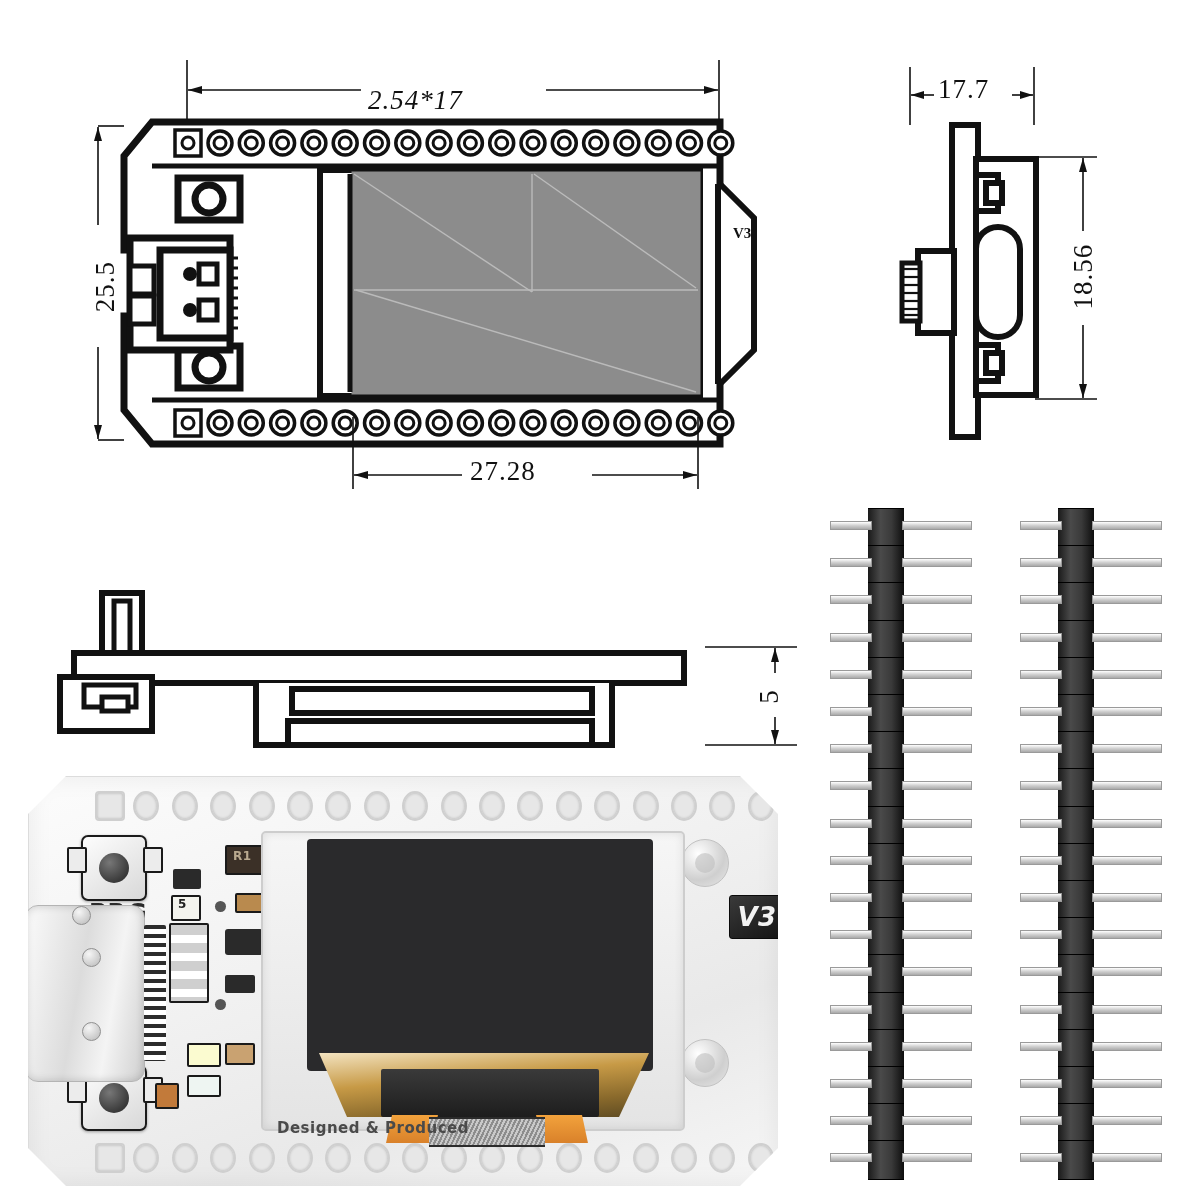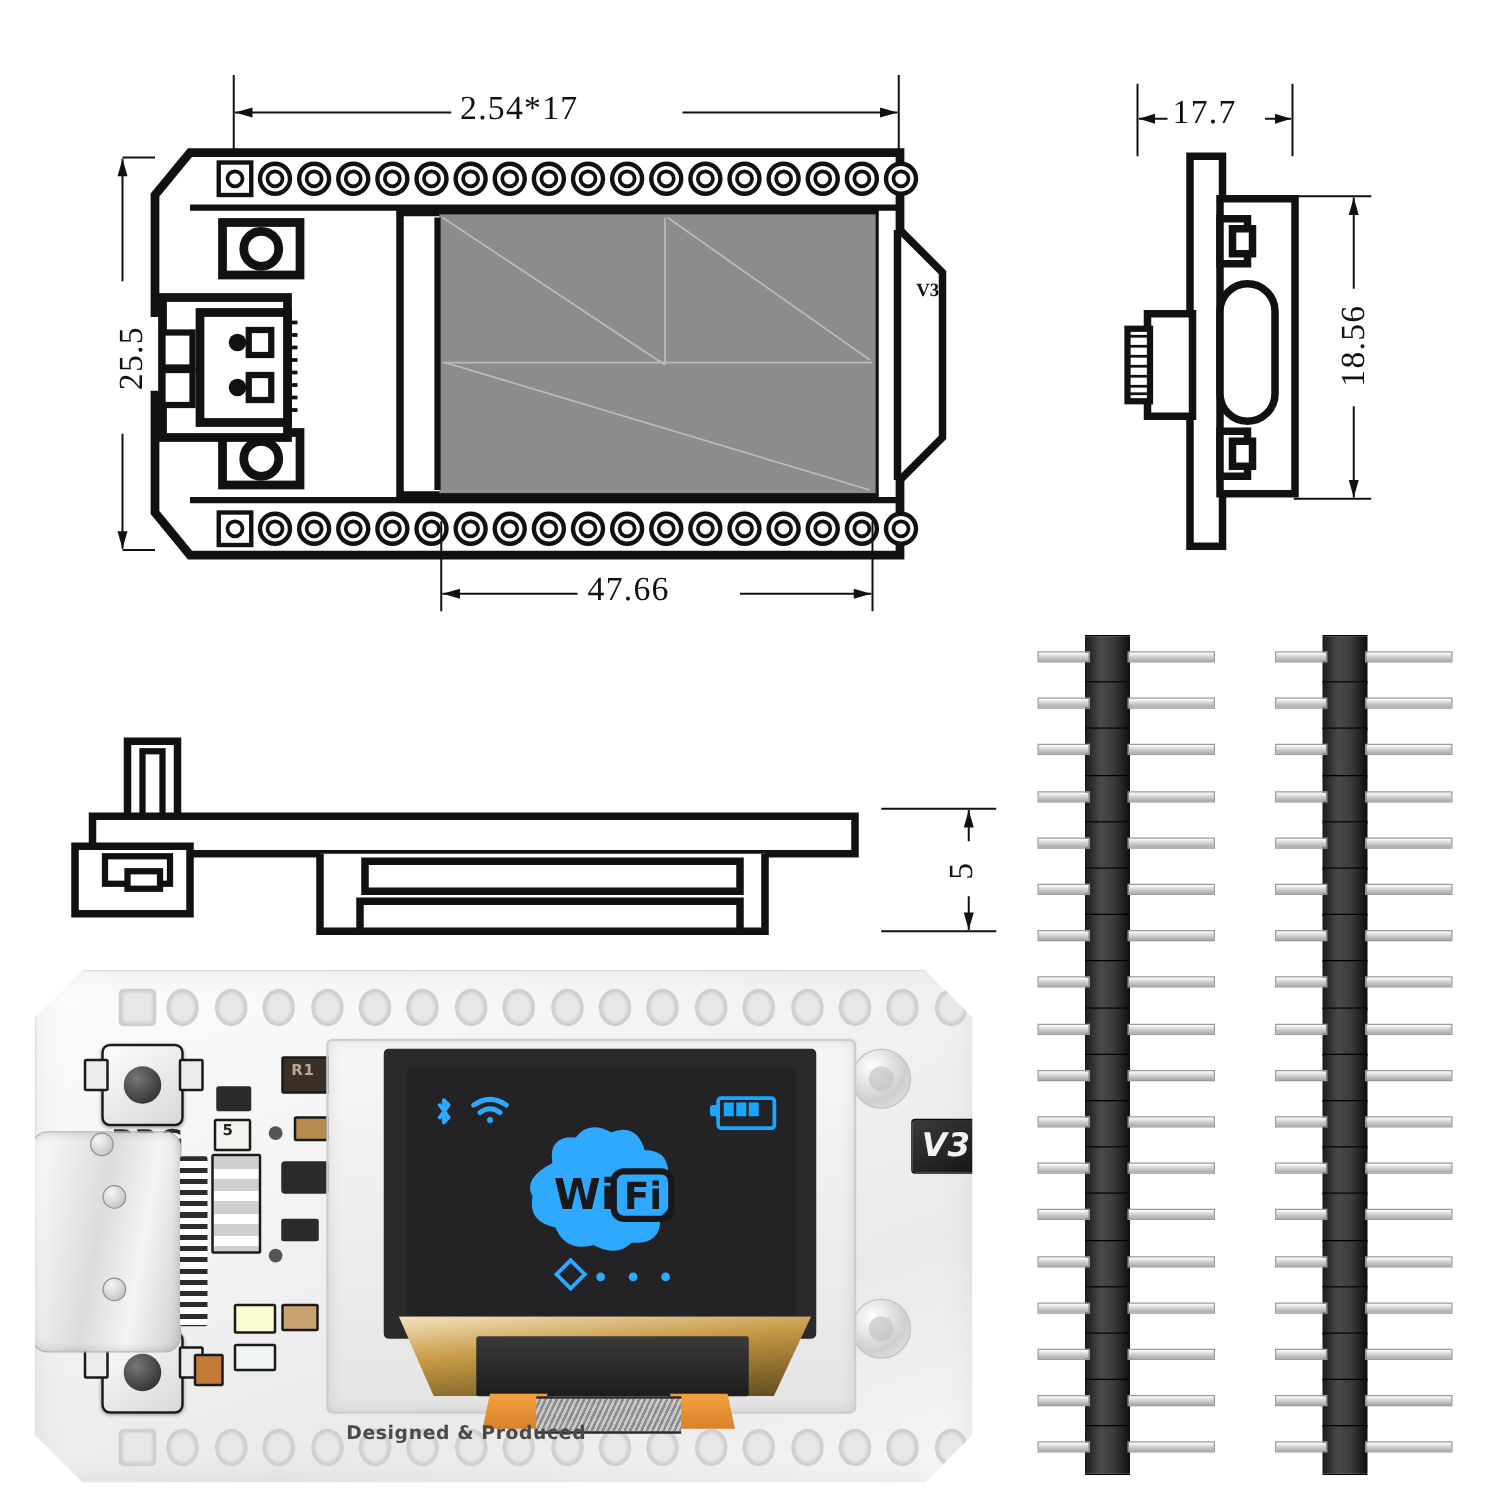--- a/index.html
+++ b/index.html
@@ -87,21 +87,21 @@
 
     <div class="abs" style="left:186px;top:60px;width:534px;height:46px;">
       <svg width="534" height="46" viewBox="0 0 534 46">
         <line x1="1" y1="0" x2="1" y2="75" stroke="#111" stroke-width="1.6"></line>
         <line x1="533" y1="0" x2="533" y2="75" stroke="#111" stroke-width="1.6"></line>
         <line x1="2" y1="30" x2="175" y2="30" stroke="#111" stroke-width="1.6"></line>
         <line x1="360" y1="30" x2="532" y2="30" stroke="#111" stroke-width="1.6"></line>
         <polygon points="2,30 16,26 16,34" fill="#111"></polygon>
         <polygon points="532,30 518,26 518,34" fill="#111"></polygon>
       </svg>
-      <div class="dim abs" style="left:182px;top:13px;">2.54*17</div>
+      <div class="dim abs" style="left:182px;top:27px;font-style:italic;">2.54*17</div>
     </div>
 
     <div class="abs" style="left:84px;top:125px;width:40px;height:316px;">
       <svg width="40" height="316" viewBox="0 0 40 316">
         <line x1="14" y1="1" x2="40" y2="1" stroke="#111" stroke-width="1.6"></line>
         <line x1="14" y1="315" x2="40" y2="315" stroke="#111" stroke-width="1.6"></line>
         <line x1="14" y1="2" x2="14" y2="100" stroke="#111" stroke-width="1.6"></line>
         <line x1="14" y1="222" x2="14" y2="314" stroke="#111" stroke-width="1.6"></line>
         <polygon points="14,2 10,16 18,16" fill="#111"></polygon>
         <polygon points="14,314 10,300 18,300" fill="#111"></polygon>
@@ -246,21 +246,21 @@
 
     <div class="abs" style="left:352px;top:447px;width:347px;height:48px;">
       <svg width="347" height="48" viewBox="0 0 347 48">
         <line x1="1" y1="-30" x2="1" y2="42" stroke="#111" stroke-width="1.6"></line>
         <line x1="346" y1="-30" x2="346" y2="42" stroke="#111" stroke-width="1.6"></line>
         <line x1="2" y1="28" x2="110" y2="28" stroke="#111" stroke-width="1.6"></line>
         <line x1="240" y1="28" x2="345" y2="28" stroke="#111" stroke-width="1.6"></line>
         <polygon points="2,28 16,24 16,32" fill="#111"></polygon>
         <polygon points="345,28 331,24 331,32" fill="#111"></polygon>
       </svg>
-      <div class="dim abs" style="left:118px;top:11px;">47.66</div>
+      <div class="dim abs" style="left:118px;top:11px;">27.28</div>
     </div>
 
 
   </div>
 
   <div class="abs" style="left:880px;top:55px;width:320px;height:430px;">
 
     <div class="abs" style="left:28px;top:12px;width:128px;height:44px;">
       <svg width="128" height="44" viewBox="0 0 128 44">
         <line x1="2" y1="0" x2="2" y2="58" stroke="#111" stroke-width="1.6"></line>
@@ -538,60 +538,28 @@
       <div class="smd pale" style="left:126px;top:306px;width:20px;height:22px;background:#c27a3a;"></div>
 
       <div class="standoff" style="left:242px;top:62px;"></div>
       <div class="standoff" style="left:242px;top:142px;"></div>
       <div class="standoff" style="left:242px;top:262px;"></div>
       <div class="standoff" style="left:652px;top:62px;"></div>
       <div class="standoff" style="left:652px;top:262px;"></div>
 
       <div class="oledframe" style="left:232px;top:54px;width:420px;height:296px;"></div>
       <div class="oledglass" style="left:278px;top:62px;width:346px;height:232px;"></div>
-      <div class="oled" style="left:296px;top:78px;width:312px;height:198px;">
-
-        <svg class="abs" style="left:22px;top:22px;" width="16" height="24" viewBox="0 0 16 24">
-          <path d="M4,6 L12,17 L8,21 L8,3 L12,7 L4,18" fill="none" stroke="#2fa8ff" stroke-width="3" stroke-linejoin="round"></path>
-        </svg>
-
-        <svg class="abs" style="left:52px;top:24px;" width="30" height="22" viewBox="0 0 30 22">
-          <path d="M2,5 Q15,-4 28,5" fill="none" stroke="#2fa8ff" stroke-width="4" stroke-linecap="round"></path>
-          <path d="M7,11 Q15,5 23,11" fill="none" stroke="#2fa8ff" stroke-width="4" stroke-linecap="round"></path>
-          <circle cx="15" cy="17" r="2.4" fill="#2fa8ff"></circle>
-        </svg>
-
-        <div class="batt" style="right:16px;top:22px;">
-          <i style="left:3px;"></i>
-            <i style="left:13px;"></i>
-            <i style="left:23px;"></i>
-        </div>
-
-        <svg class="abs" style="left:50%;top:46px;transform:translateX(-50%);" width="144" height="104" viewBox="0 0 144 104">
-          <path d="M34,30 Q30,8 52,10 Q62,-4 80,6 Q100,-2 106,20 Q128,20 124,44
-                   Q136,58 118,72 Q120,94 96,92 Q84,104 66,94 Q44,100 36,80
-                   Q14,76 18,56 Q10,42 34,30 Z" fill="#2fa8ff" stroke="#2fa8ff" stroke-width="2"></path>
-          <text x="34" y="66" font-family="DejaVu Sans, sans-serif" font-weight="bold" font-size="34" fill="#18181a">Wi</text>
-          <rect x="82" y="36" width="46" height="38" rx="8" ry="8" fill="none" stroke="#18181a" stroke-width="5"></rect>
-          <text x="90" y="66" font-family="DejaVu Sans, sans-serif" font-weight="bold" font-size="30" fill="#18181a">Fi</text>
-        </svg>
-
-        <div class="diamond" style="left:122px;bottom:24px;"></div>
-        <div class="dot" style="left:152px;bottom:28px;"></div>
-        <div class="dot" style="left:178px;bottom:28px;"></div>
-        <div class="dot" style="left:204px;bottom:28px;"></div>
-      </div>
 
       <div class="oled-gold" style="left:290px;top:276px;width:330px;height:64px;clip-path:polygon(0 0,330px 0,300px 64px,28px 64px);"></div>
       <div class="oled-chip" style="left:352px;top:292px;width:218px;height:48px;"></div>
       <div class="flex-cable" style="left:360px;top:338px;width:46px;height:28px;transform:skewX(-12deg);"></div>
       <div class="flex-cable" style="left:510px;top:338px;width:46px;height:28px;transform:skewX(12deg);"></div>
       <div class="flex-mid" style="left:400px;top:340px;width:116px;height:26px;"></div>
 
-      <div class="silk" style="left:248px;top:360px;text-align:center;">Designed &amp; Produced</div>
+      <div class="silk" style="left:248px;top:342px;text-align:center;">Designed &amp; Produced</div>
 
       <div class="v3tag" style="left:700px;top:118px;width:54px;height:42px;">
         <span>V3</span>
       </div>
     </div>
   </div>
 
 </div>
 
 </body></html>

